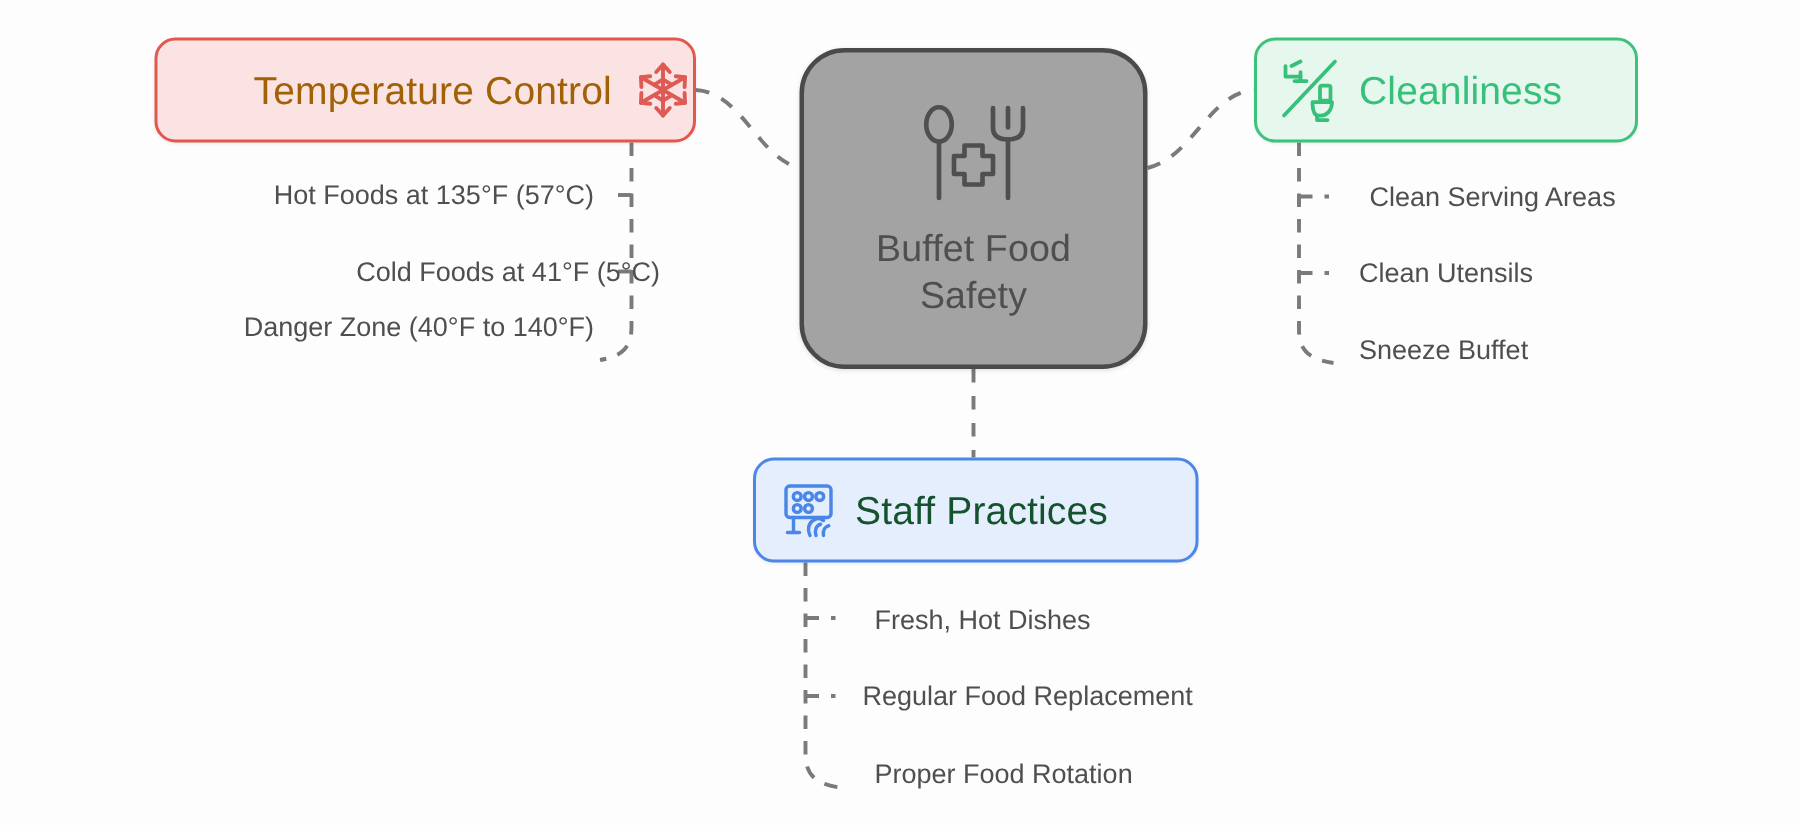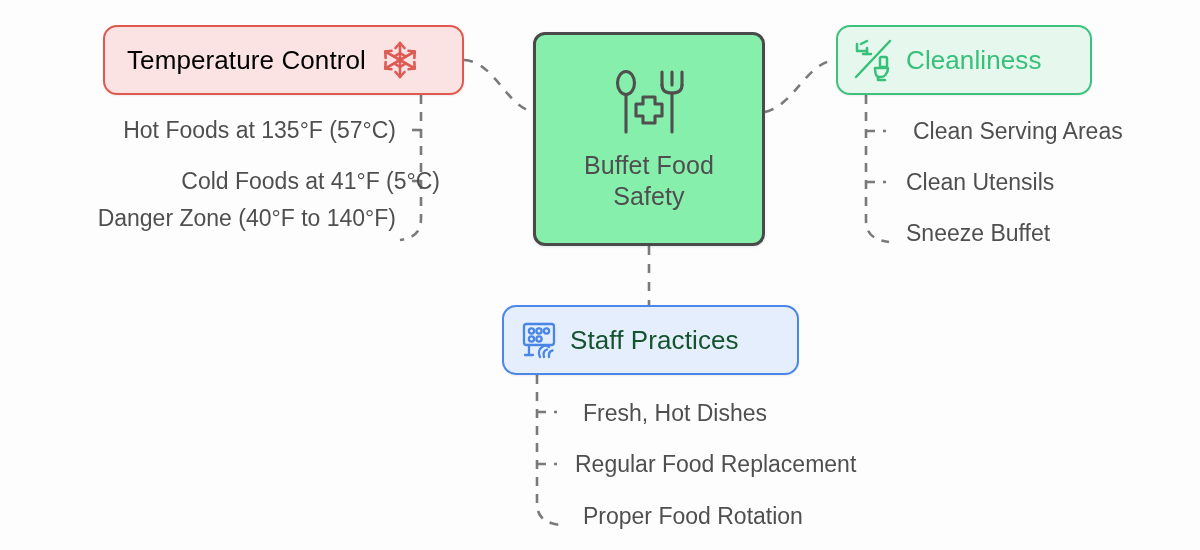--- a/index.html
+++ b/index.html
@@ -38,22 +38,22 @@
   }
   
   #center-node {
     position: absolute;
     left: 533px;
     top: 32px;
     width: 232px;
     height: 214px;
     box-sizing: border-box;
     border: 3px solid #4a4a4a;
-    border-radius: 12px;
-    background: #86efac;
+    border-radius: 30px;
+    background: #a3a3a3;
     display: flex;
     flex-direction: column;
     align-items: center;
     justify-content: center;
     box-shadow: 0 1px 3px rgba(0,0,0,0.10);
   }
   #center-node .ctr-icon {
     margin-bottom: 6px;
   }
   #center-node .ctr-label {
@@ -91,21 +91,21 @@
   #node-temperature {
     left: 103px;
     top: 25px;
     width: 361px;
     height: 70px;
     background: #fce3e3;
     border-color: #e2584f;
     padding: 0 14px 0 22px;
     justify-content: flex-start;
   }
-  #node-temperature .bn-label { color: #000000; margin-right: 14px; }
+  #node-temperature .bn-label { color: #a16207; margin-right: 14px; margin-left: 42px; }
 
   
   #node-cleanliness {
     left: 836px;
     top: 25px;
     width: 256px;
     height: 70px;
     background: #e6f7ed;
     border-color: #3cc27d;
     padding: 0 18px 0 12px;
@@ -120,21 +120,21 @@
     height: 70px;
     background: #e4eefd;
     border-color: #4b86e8;
     padding: 0 18px 0 14px;
   }
   #node-staff .bn-label { color: #14532d; margin-left: 10px; }
 
   
   .leaf {
     position: absolute;
-    font-size: 23px;
+    font-size: 18px;
     line-height: 30px;
     color: #4f4f4f;
     white-space: nowrap;
   }
   .leaf-right { text-align: right; }
   .leaf-left  { text-align: right; }
 </style>
 </head>
 <body>
 

